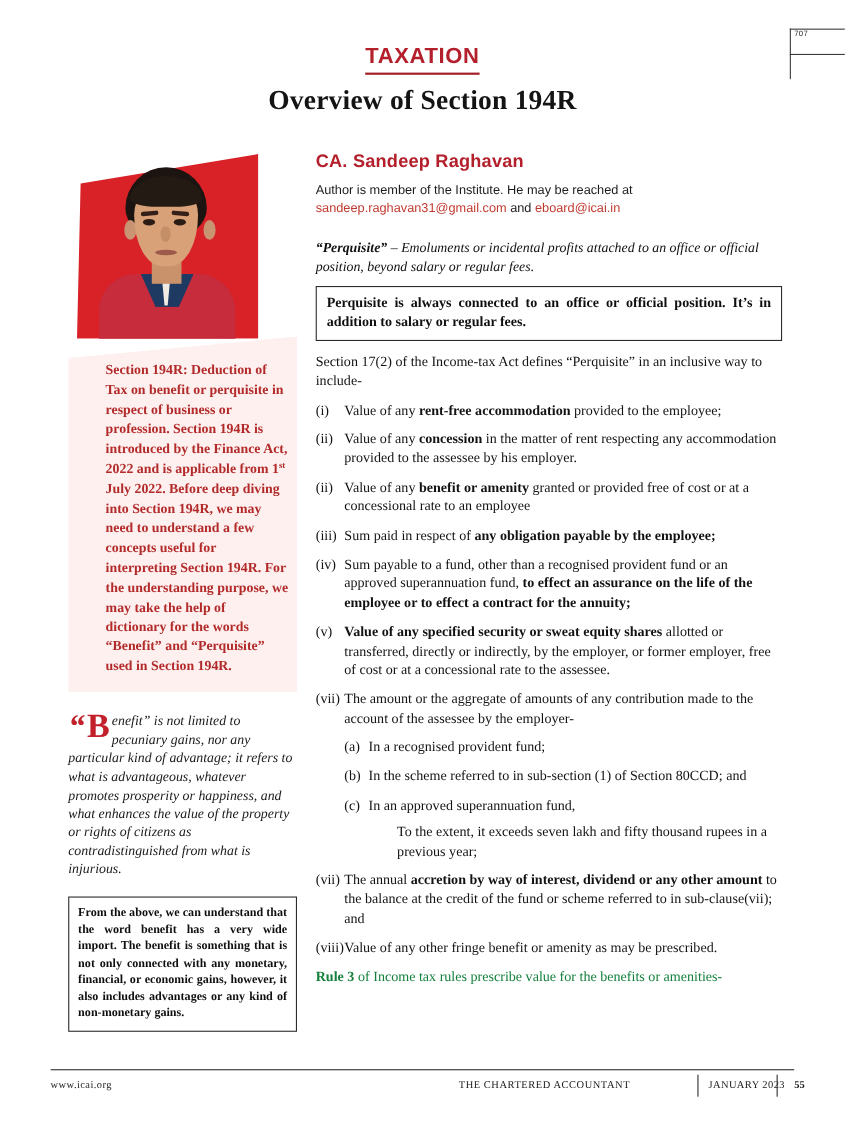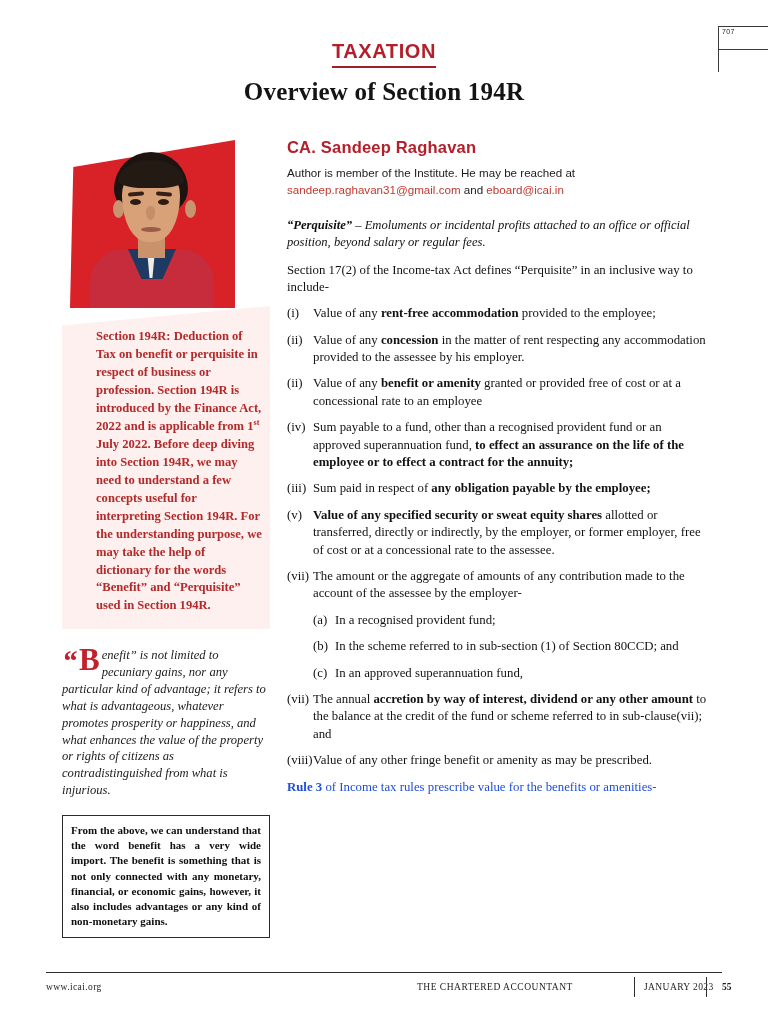--- a/index.html
+++ b/index.html
@@ -313,21 +313,21 @@
     font-size: 12.8px;
     line-height: 1.36;
     color: #121212;
     padding-left: 74px;
     margin-top: -2px;
     margin-bottom: 9px;
   }
   .rule3 {
     font-size: 12.8px;
     line-height: 1.36;
-    color: #1d4ed8;
+    color: #15803d;
     margin-top: 2px;
   }
 
   
   .footer-rule {
     position: absolute;
     left: 46px;
     top: 972px;
     width: 676px;
     height: 1px;
@@ -423,43 +423,46 @@
   <div class="author-name">CA. Sandeep Raghavan</div>
   <div class="author-meta">
     <span>Author is member of the Institute. He may be reached at</span><br>
     <span class="mail">sandeep.raghavan31@gmail.com</span><span> and </span><span class="mail">eboard@icai.in</span>
   </div>
 
   <div class="perq-def">
     <b>“Perquisite”</b><span> – Emoluments or incidental profits attached to an office or official position, beyond salary or regular fees.</span>
   </div>
 
+  <div class="perq-box">
+    <span>Perquisite is always connected to an office or official position. It’s in addition to salary or regular fees.</span>
+  </div>
 
   <div class="lead">Section 17(2) of the Income-tax Act defines “Perquisite” in an inclusive way to include-</div>
 
   <div class="list" id="clause-list">
       <div class="li">
         <span class="mk">(i)</span>
         <span class="tx"><span>Value of any </span><b>rent-free accommodation</b><span> provided to the employee;</span></span>
       </div>
       <div class="li">
         <span class="mk">(ii)</span>
         <span class="tx"><span>Value of any </span><b>concession</b><span> in the matter of rent respecting any accommodation provided to the assessee by his employer.</span></span>
       </div>
       <div class="li">
         <span class="mk">(ii)</span>
         <span class="tx"><span>Value of any </span><b>benefit or amenity</b><span> granted or provided free of cost or at a concessional rate to an employee</span></span>
       </div>
       <div class="li">
+        <span class="mk">(iii)</span>
+        <span class="tx"><span>Sum paid in respect of </span><b>any obligation payable by the employee;</b></span>
+      </div>
+      <div class="li">
         <span class="mk">(iv)</span>
         <span class="tx"><span>Sum payable to a fund, other than a recognised provident fund or an approved superannuation fund, </span><b>to effect an assurance on the life of the employee or to effect a contract for the annuity;</b></span>
-      </div>
-      <div class="li">
-        <span class="mk">(iii)</span>
-        <span class="tx"><span>Sum paid in respect of </span><b>any obligation payable by the employee;</b></span>
       </div>
       <div class="li">
         <span class="mk">(v)</span>
         <span class="tx"><b>Value of any specified security or sweat equity shares</b><span> allotted or transferred, directly or indirectly, by the employer, or former employer, free of cost or at a concessional rate to the assessee.</span></span>
       </div>
       <div class="li">
         <span class="mk">(vii)</span>
         <span class="tx"><span>The amount or the aggregate of amounts of any contribution made to the account of the assessee by the employer-</span></span>
       </div>
     </div>
@@ -472,20 +475,21 @@
       <div class="li sub">
         <span class="mk">(b)</span>
         <span class="tx">In the scheme referred to in sub-section (1) of Section 80CCD; and</span>
       </div>
       <div class="li sub">
         <span class="mk">(c)</span>
         <span class="tx">In an approved superannuation fund,</span>
       </div>
     </div>
 
+  <div class="cont">To the extent, it exceeds seven lakh and fifty thousand rupees in a previous year;</div>
 
   <div id="clause-list-tail">
       <div class="li">
         <span class="mk">(vii)</span>
         <span class="tx"><span>The annual </span><b>accretion by way of interest, dividend or any other amount</b><span> to the balance at the credit of the fund or scheme referred to in sub-clause(vii); and</span></span>
       </div>
       <div class="li">
         <span class="mk">(viii)</span>
         <span class="tx"><span>Value of any other fringe benefit or amenity as may be prescribed.</span></span>
       </div>

